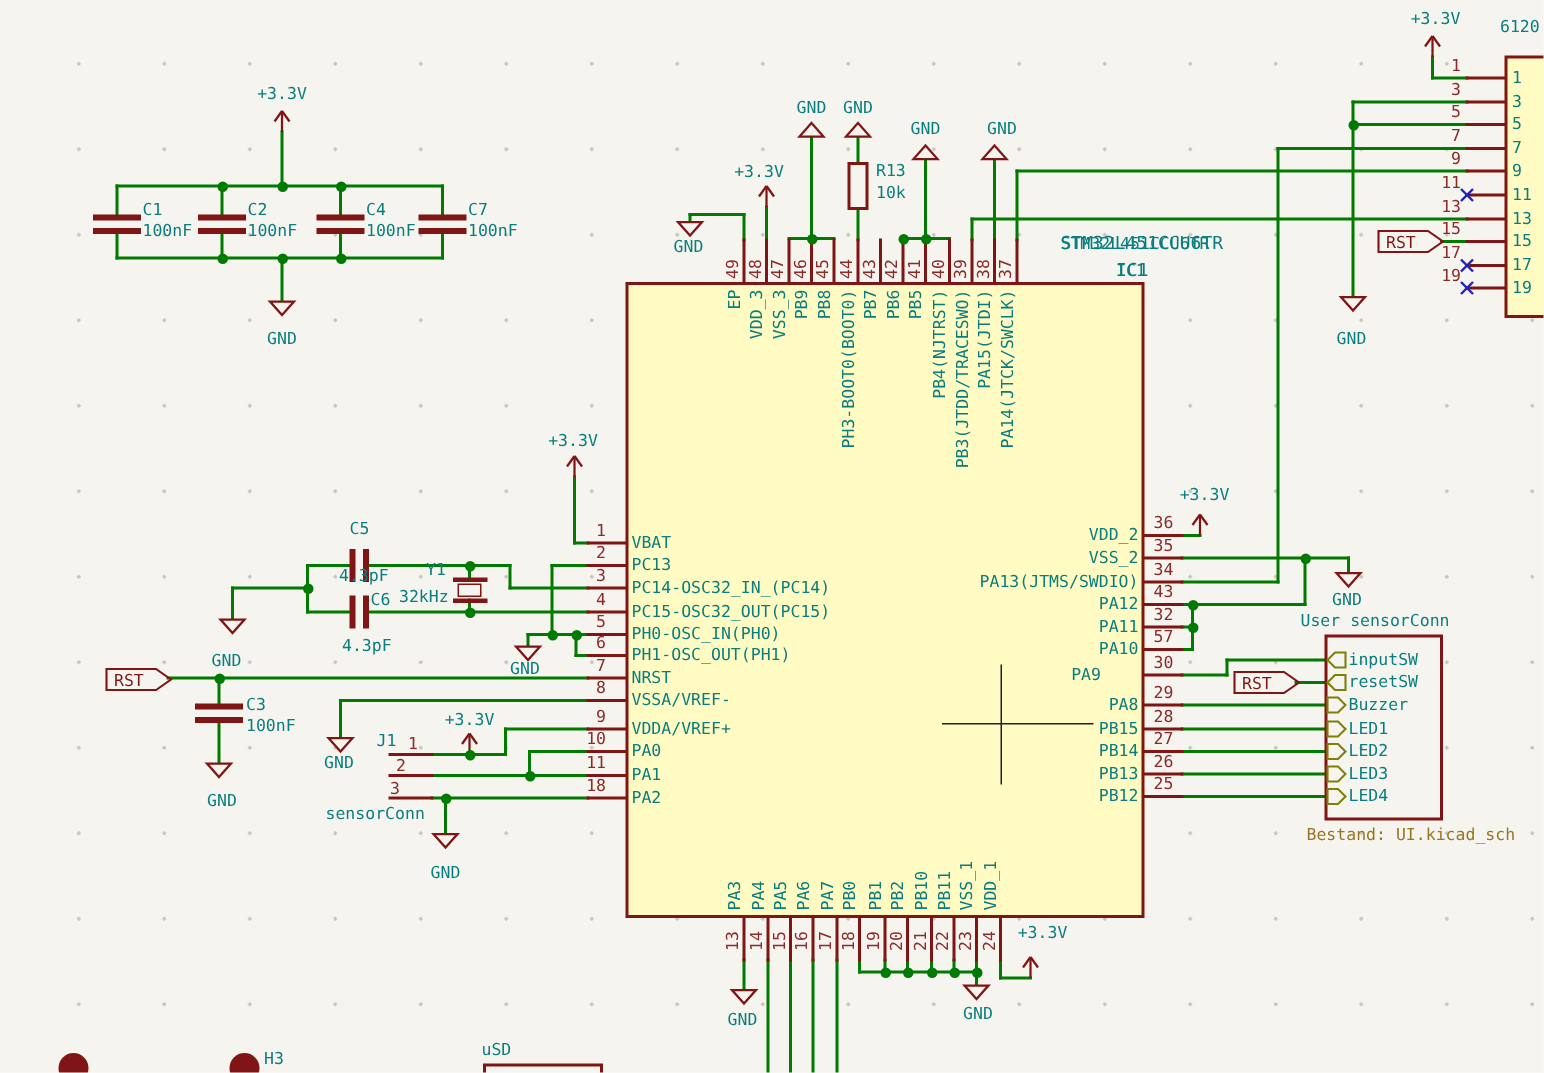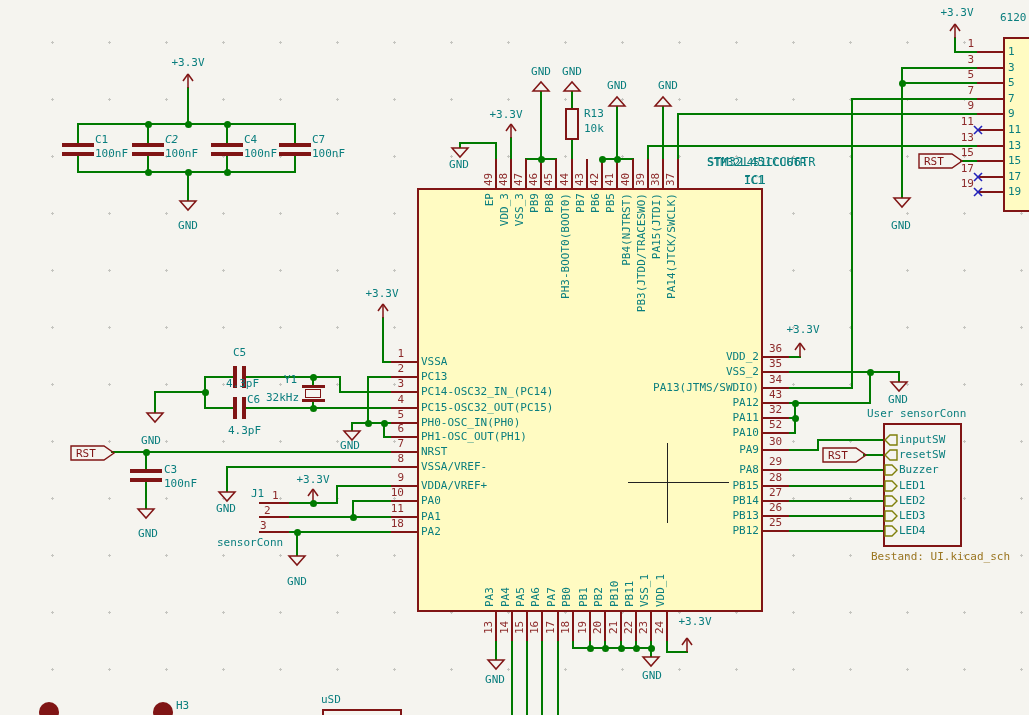--- a/index.html
+++ b/index.html
@@ -120,21 +120,21 @@
     <div class="w" style="left: 650px; top: 639px; width: 2px; height: 10px; background: rgb(0, 122, 0);"></div>
     <div class="w" style="left: 650px; top: 647px; width: 2px; height: 10px; background: rgb(0, 122, 0);"></div>
     <div class="w" style="left: 666px; top: 639px; width: 2px; height: 14px; background: rgb(0, 122, 0);"></div>
     <div class="w" style="left: 666px; top: 651px; width: 22px; height: 2px; background: rgb(0, 122, 0);"></div>
     <div class="w" style="left: 259px; top: 502px; width: 30px; height: 2px; background: rgb(128, 21, 21);"></div>
     <div class="w" style="left: 259px; top: 516px; width: 30px; height: 2px; background: rgb(128, 21, 21);"></div>
     <div class="w" style="left: 259px; top: 531px; width: 30px; height: 2px; background: rgb(128, 21, 21);"></div>
     <div class="rect fillc" style="left: 417px; top: 188px; width: 346px; height: 424px;"></div>
     <div class="w" style="left: 391px; top: 361px; width: 27px; height: 2px; background: rgb(128, 21, 21);"></div>
     <div class="t" style="left: 360px; top: 347px; color: rgb(141, 43, 43); width: 44px; text-align: right;">1</div>
-    <div class="t" style="left: 421px; top: 355px;">VSSA</div>
+    <div class="t" style="left: 421px; top: 355px;">VBAT</div>
     <div class="w" style="left: 391px; top: 376px; width: 27px; height: 2px; background: rgb(128, 21, 21);"></div>
     <div class="t" style="left: 360px; top: 362px; color: rgb(141, 43, 43); width: 44px; text-align: right;">2</div>
     <div class="t" style="left: 421px; top: 370px;">PC13</div>
     <div class="w" style="left: 391px; top: 391px; width: 27px; height: 2px; background: rgb(128, 21, 21);"></div>
     <div class="t" style="left: 360px; top: 377px; color: rgb(141, 43, 43); width: 44px; text-align: right;">3</div>
     <div class="t" style="left: 421px; top: 385px;">PC14-OSC32_IN_(PC14)</div>
     <div class="w" style="left: 391px; top: 407px; width: 27px; height: 2px; background: rgb(128, 21, 21);"></div>
     <div class="t" style="left: 360px; top: 393px; color: rgb(141, 43, 43); width: 44px; text-align: right;">4</div>
     <div class="t" style="left: 421px; top: 401px;">PC15-OSC32_OUT(PC15)</div>
     <div class="w" style="left: 391px; top: 422px; width: 27px; height: 2px; background: rgb(128, 21, 21);"></div>
@@ -170,25 +170,25 @@
     <div class="w" style="left: 762px; top: 387px; width: 27px; height: 2px; background: rgb(128, 21, 21);"></div>
     <div class="t" style="left: 769px; top: 373px; color: rgb(141, 43, 43);">34</div>
     <div class="t" style="left: 559px; top: 381px; width: 200px; text-align: right;">PA13(JTMS/SWDIO)</div>
     <div class="w" style="left: 762px; top: 402px; width: 27px; height: 2px; background: rgb(128, 21, 21);"></div>
     <div class="t" style="left: 769px; top: 388px; color: rgb(141, 43, 43);">43</div>
     <div class="t" style="left: 559px; top: 396px; width: 200px; text-align: right;">PA12</div>
     <div class="w" style="left: 762px; top: 417px; width: 27px; height: 2px; background: rgb(128, 21, 21);"></div>
     <div class="t" style="left: 769px; top: 403px; color: rgb(141, 43, 43);">32</div>
     <div class="t" style="left: 559px; top: 411px; width: 200px; text-align: right;">PA11</div>
     <div class="w" style="left: 762px; top: 432px; width: 27px; height: 2px; background: rgb(128, 21, 21);"></div>
-    <div class="t" style="left: 769px; top: 418px; color: rgb(141, 43, 43);">52</div>
+    <div class="t" style="left: 769px; top: 418px; color: rgb(141, 43, 43);">57</div>
     <div class="t" style="left: 559px; top: 426px; width: 200px; text-align: right;">PA10</div>
     <div class="w" style="left: 762px; top: 449px; width: 27px; height: 2px; background: rgb(128, 21, 21);"></div>
     <div class="t" style="left: 769px; top: 435px; color: rgb(141, 43, 43);">30</div>
-    <div class="t" style="left: 559px; top: 443px; width: 200px; text-align: right;">PA9</div>
+    <div class="t" style="left: 534px; top: 443px; width: 200px; text-align: right;">PA9</div>
     <div class="w" style="left: 762px; top: 469px; width: 27px; height: 2px; background: rgb(128, 21, 21);"></div>
     <div class="t" style="left: 769px; top: 455px; color: rgb(141, 43, 43);">29</div>
     <div class="t" style="left: 559px; top: 463px; width: 200px; text-align: right;">PA8</div>
     <div class="w" style="left: 762px; top: 485px; width: 27px; height: 2px; background: rgb(128, 21, 21);"></div>
     <div class="t" style="left: 769px; top: 471px; color: rgb(141, 43, 43);">28</div>
     <div class="t" style="left: 559px; top: 479px; width: 200px; text-align: right;">PB15</div>
     <div class="w" style="left: 762px; top: 500px; width: 27px; height: 2px; background: rgb(128, 21, 21);"></div>
     <div class="t" style="left: 769px; top: 486px; color: rgb(141, 43, 43);">27</div>
     <div class="t" style="left: 559px; top: 494px; width: 200px; text-align: right;">PB14</div>
     <div class="w" style="left: 762px; top: 515px; width: 27px; height: 2px; background: rgb(128, 21, 21);"></div>
@@ -514,21 +514,21 @@
         <polygon points="1,1 17,1 9,10" fill="none" stroke="#801515" stroke-width="1.5"></polygon>
       </svg>
     </div>
     <div class="t" style="left: 652px; top: 669px; transform: translateX(-50%);">GND</div>
     <div class="w" style="left: 62px; top: 143px; width: 32px; height: 4px; background: rgb(128, 21, 21);"></div>
     <div class="w" style="left: 62px; top: 152px; width: 32px; height: 4px; background: rgb(128, 21, 21);"></div>
     <div class="t" style="left: 95px; top: 133px;">C1</div>
     <div class="t" style="left: 95px; top: 147px;">100nF</div>
     <div class="w" style="left: 132px; top: 143px; width: 32px; height: 4px; background: rgb(128, 21, 21);"></div>
     <div class="w" style="left: 132px; top: 152px; width: 32px; height: 4px; background: rgb(128, 21, 21);"></div>
-    <div class="t" style="left: 165px; top: 133px; font-style: italic;">C2</div>
+    <div class="t" style="left: 165px; top: 133px;">C2</div>
     <div class="t" style="left: 165px; top: 147px;">100nF</div>
     <div class="w" style="left: 211px; top: 143px; width: 32px; height: 4px; background: rgb(128, 21, 21);"></div>
     <div class="w" style="left: 211px; top: 152px; width: 32px; height: 4px; background: rgb(128, 21, 21);"></div>
     <div class="t" style="left: 244px; top: 133px;">C4</div>
     <div class="t" style="left: 244px; top: 147px;">100nF</div>
     <div class="w" style="left: 279px; top: 143px; width: 32px; height: 4px; background: rgb(128, 21, 21);"></div>
     <div class="w" style="left: 279px; top: 152px; width: 32px; height: 4px; background: rgb(128, 21, 21);"></div>
     <div class="t" style="left: 312px; top: 133px;">C7</div>
     <div class="t" style="left: 312px; top: 147px;">100nF</div>
     <div class="w" style="left: 233px; top: 366px; width: 4px; height: 22px; background: rgb(128, 21, 21);"></div>

